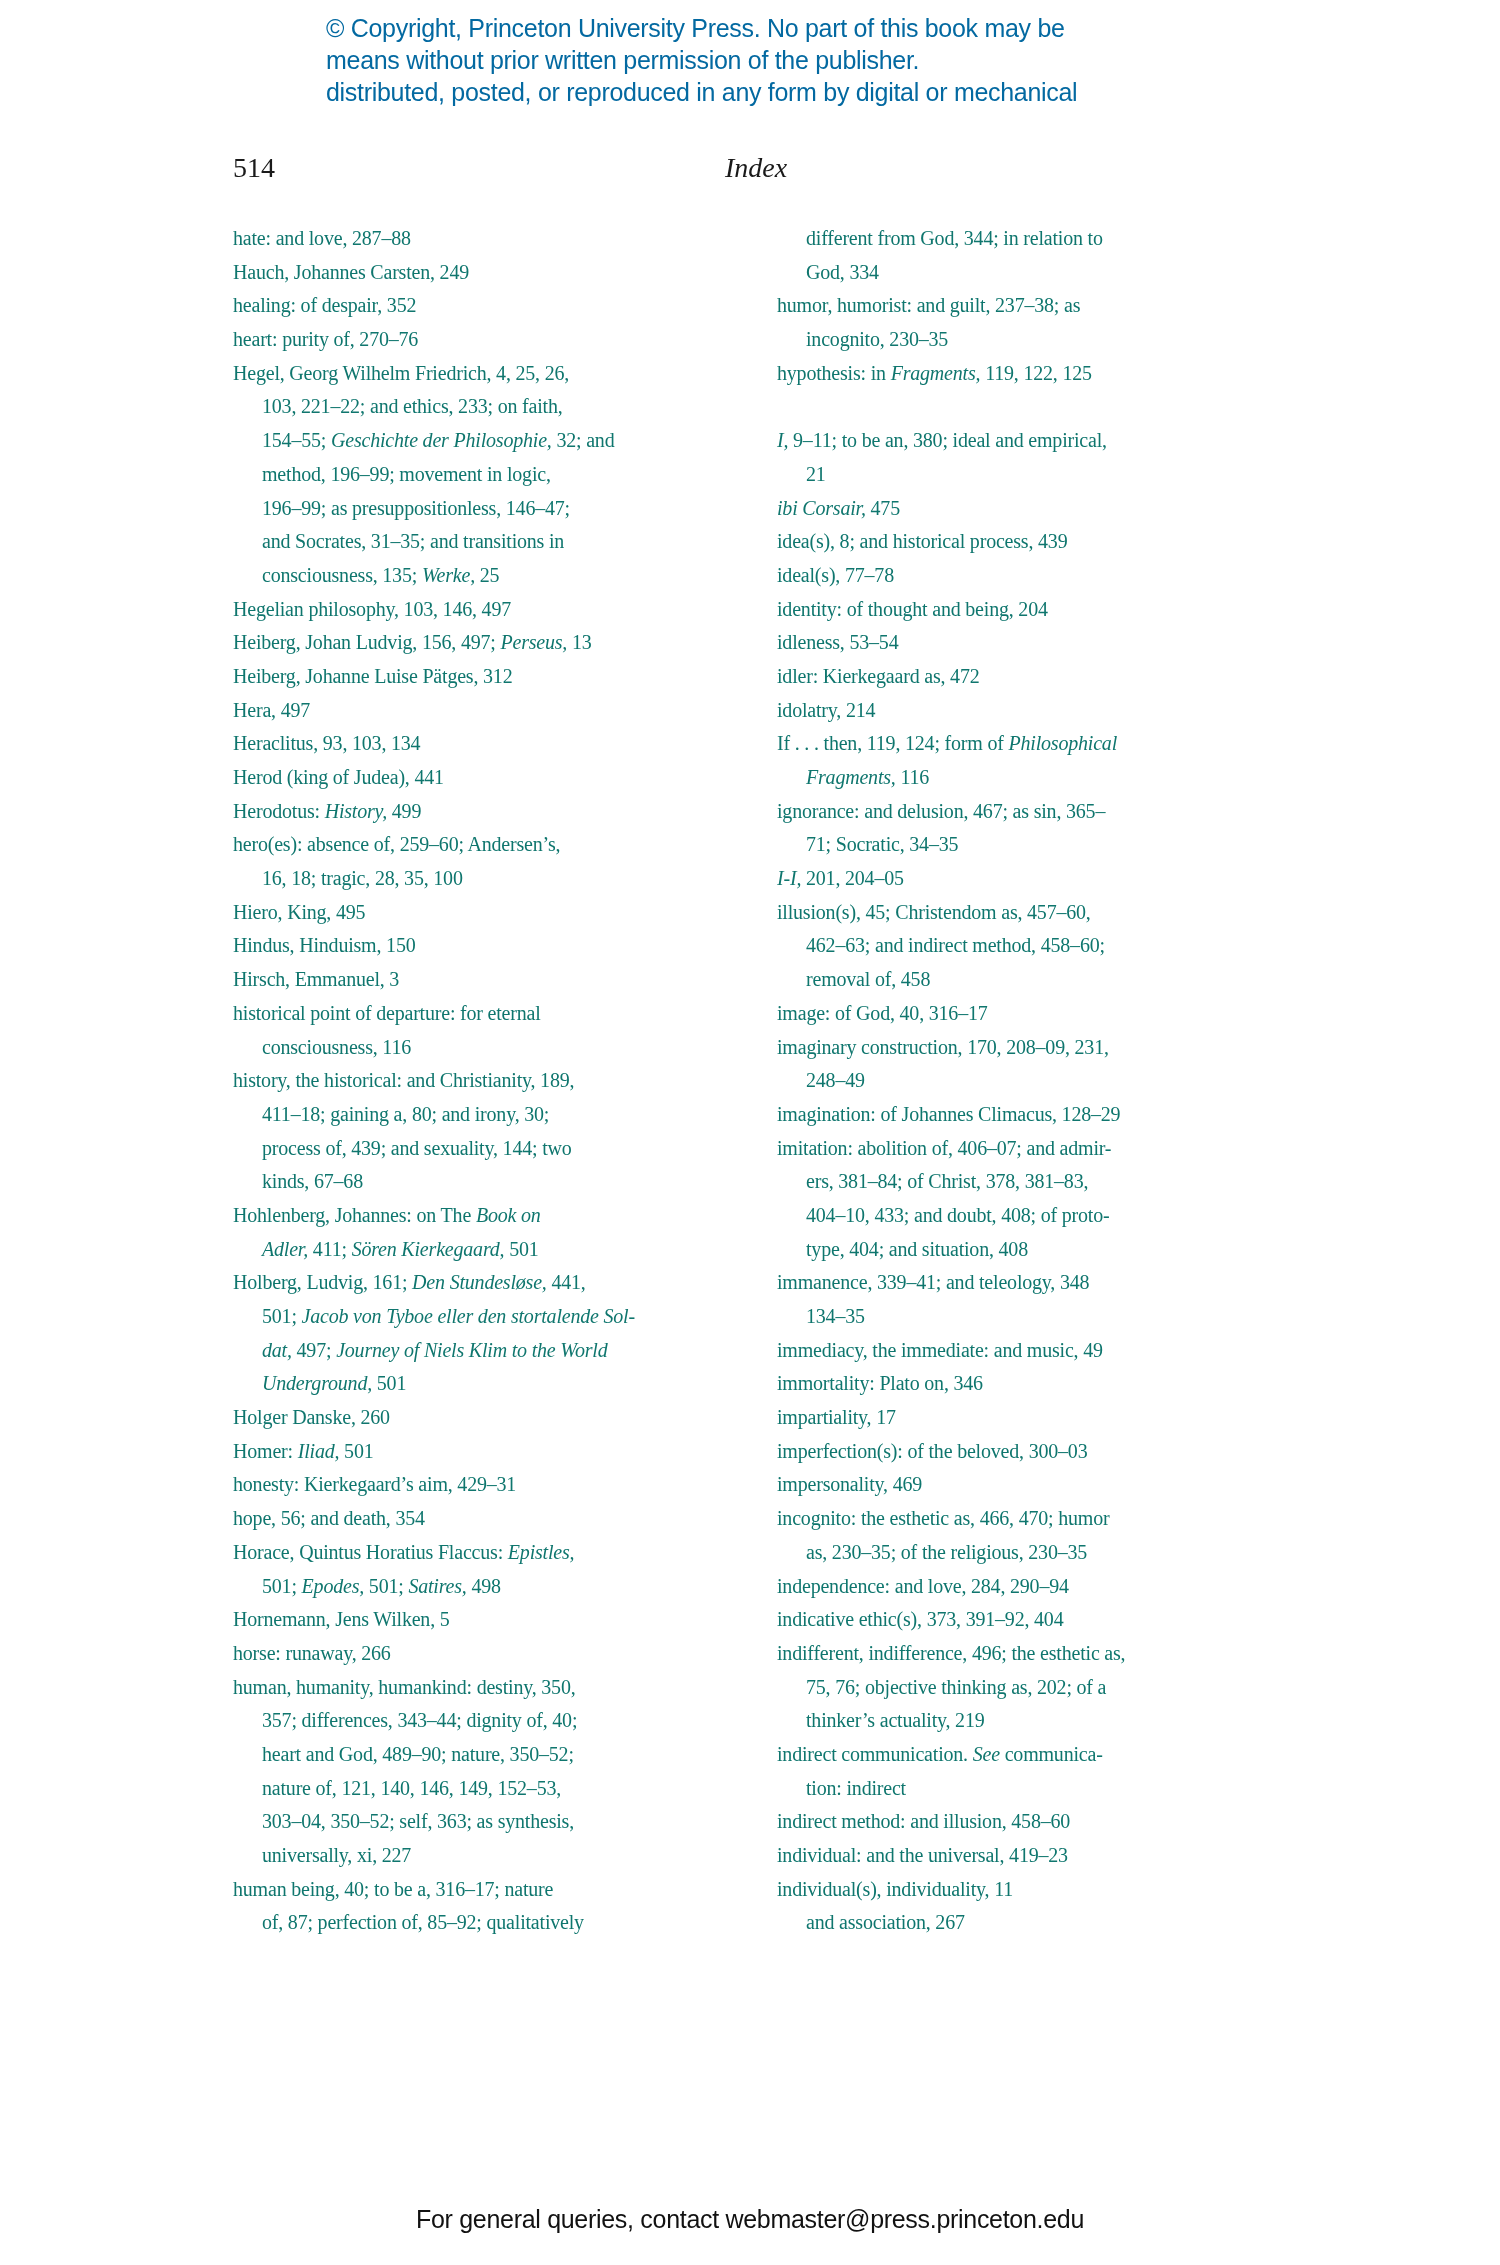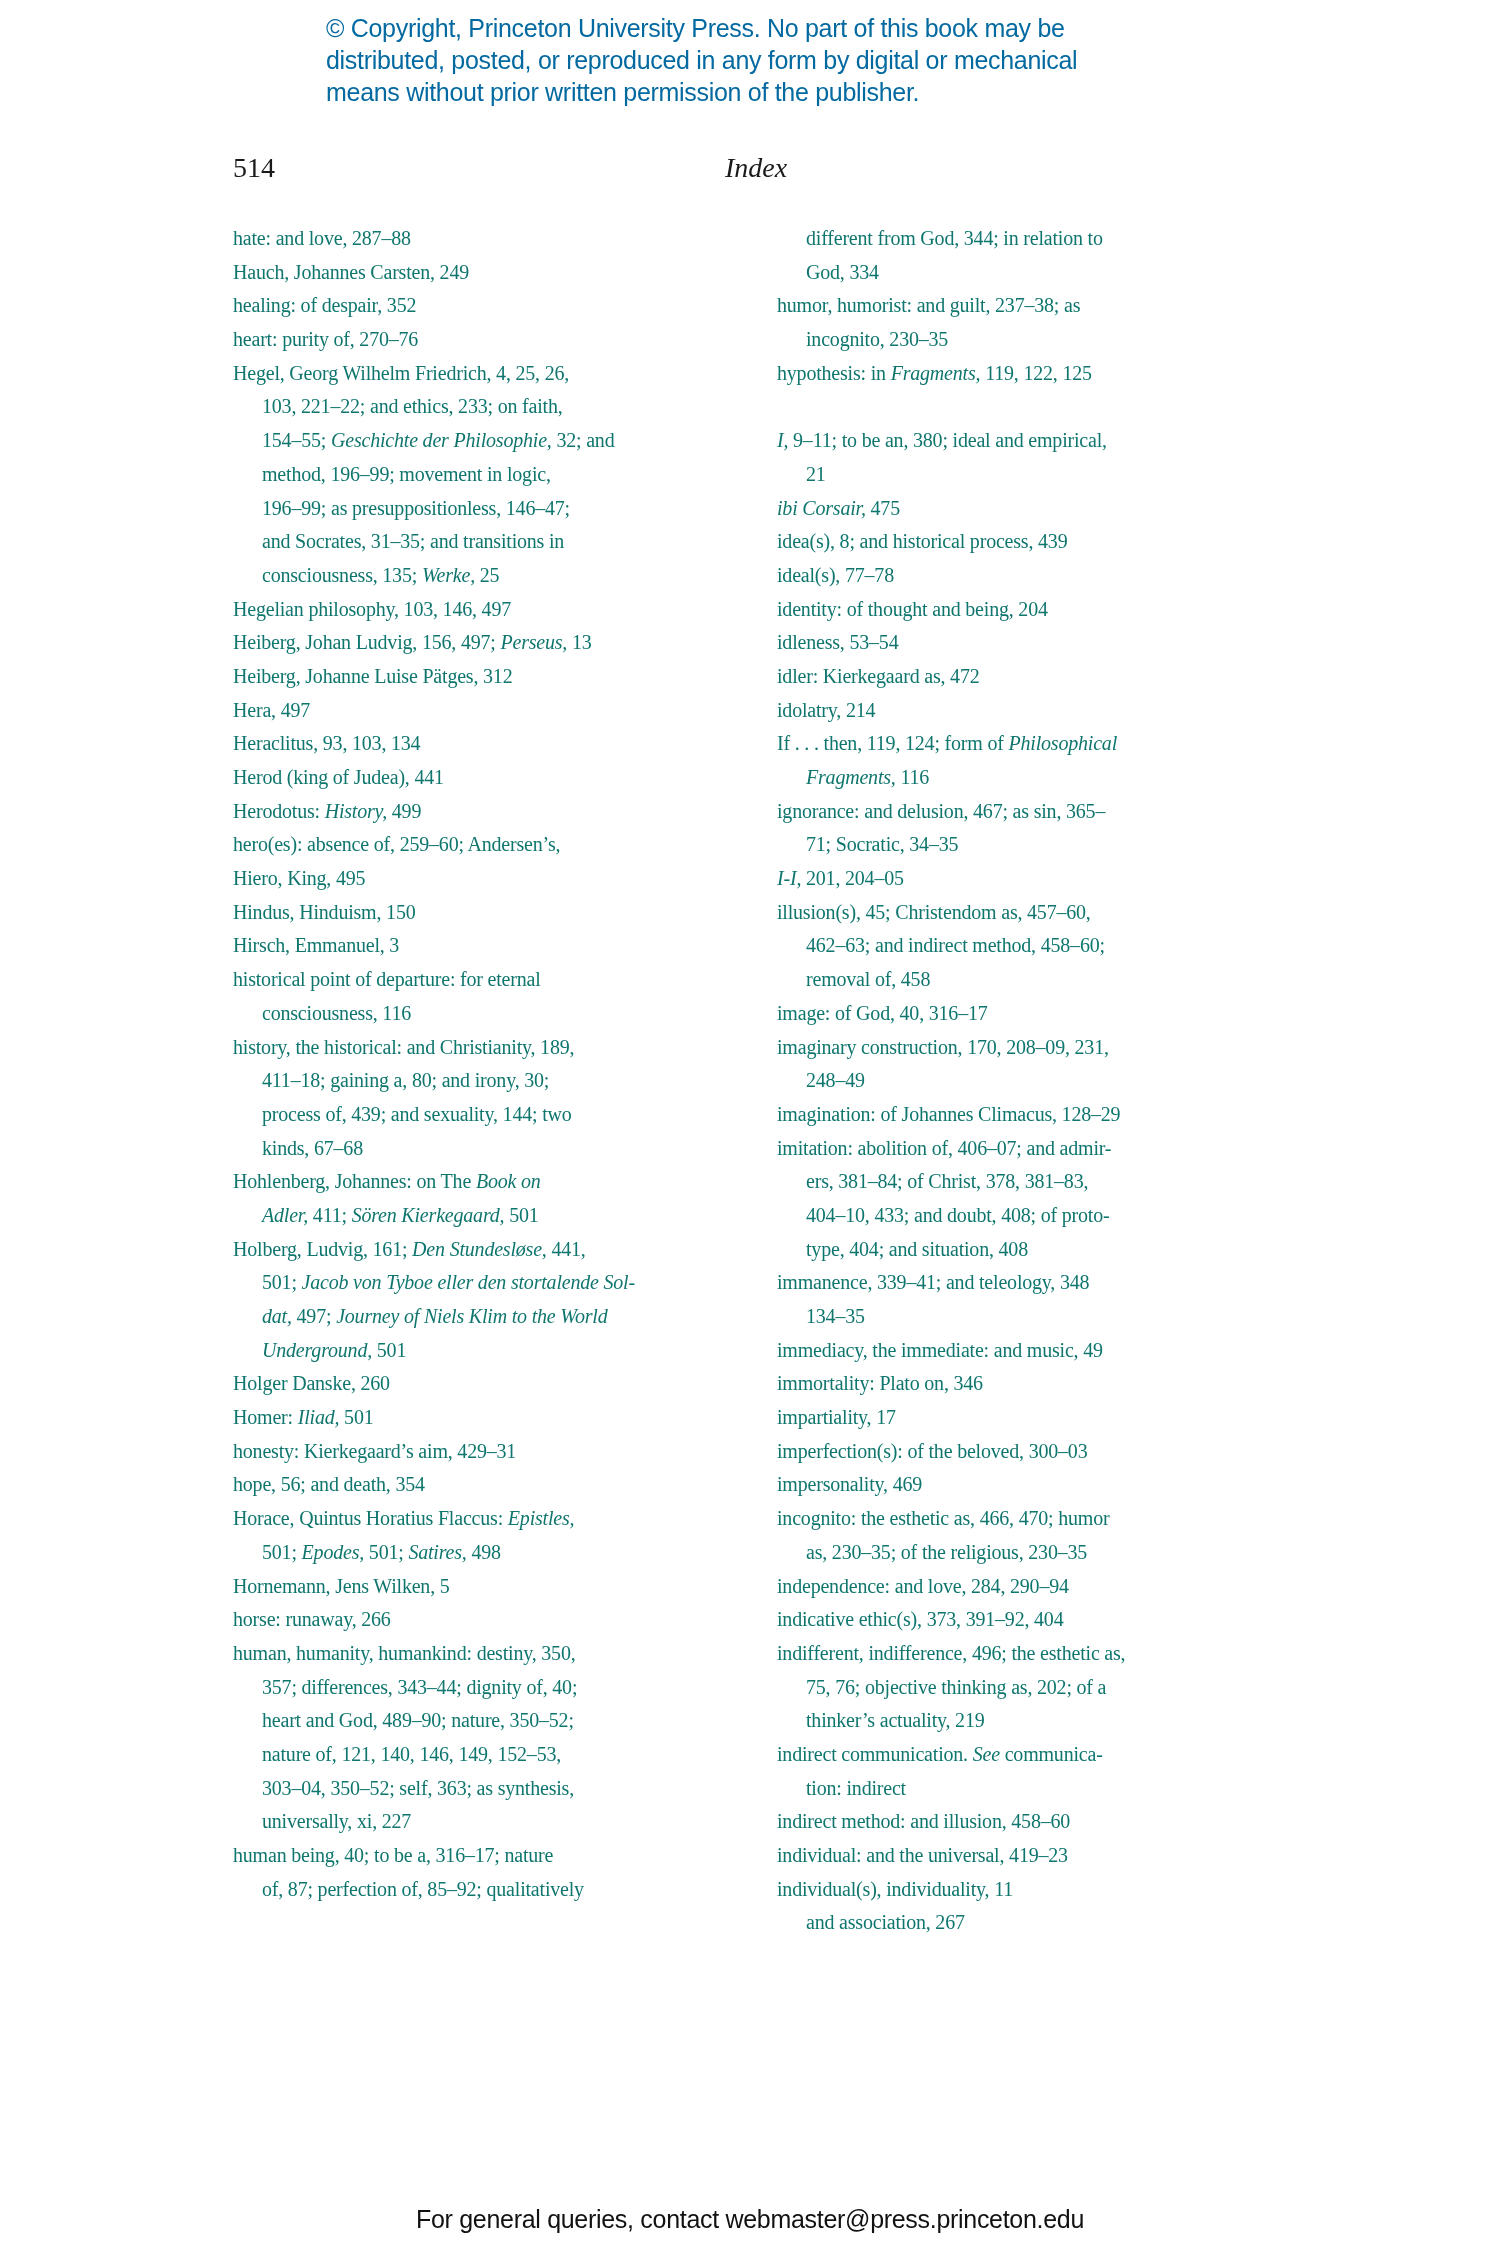--- a/index.html
+++ b/index.html
@@ -24,22 +24,22 @@
   .line.blank { height: 33.7px; }
   .i { font-style: italic; }
   .footer { position: absolute; left: 0; top: 2205px; width: 1500px; text-align: center;
     font-family: "Liberation Sans", sans-serif; font-size: 25px; color: #111; letter-spacing: -0.3px; }
 </style>
 </head>
 <body>
 
 <div class="copyright">
   <div>© Copyright, Princeton University Press. No part of this book may be</div>
+  <div>means without prior written permission of the publisher.</div>
   <div>distributed, posted, or reproduced in any form by digital or mechanical</div>
-  <div>means without prior written permission of the publisher.</div>
 </div>
 
 <div class="running-head">
   <span class="page-num">514</span>
   <span class="head-title">Index</span>
 </div>
 
 <div class="col left">
     <div class="line"><span>hate: and love, 287–88</span></div>
     <div class="line"><span>Hauch, Johannes Carsten, 249</span></div>
@@ -53,20 +53,21 @@
     <div class="line indent"><span>and Socrates, 31–35; and transitions in</span></div>
     <div class="line indent"><span>consciousness, 135; </span><span class="i">Werke,</span><span> 25</span></div>
     <div class="line"><span>Hegelian philosophy, 103, 146, 497</span></div>
     <div class="line"><span>Heiberg, Johan Ludvig, 156, 497; </span><span class="i">Perseus,</span><span> 13</span></div>
     <div class="line"><span>Heiberg, Johanne Luise Pätges, 312</span></div>
     <div class="line"><span>Hera, 497</span></div>
     <div class="line"><span>Heraclitus, 93, 103, 134</span></div>
     <div class="line"><span>Herod (king of Judea), 441</span></div>
     <div class="line"><span>Herodotus: </span><span class="i">History,</span><span> 499</span></div>
     <div class="line"><span>hero(es): absence of, 259–60; Andersen’s,</span></div>
+    <div class="line indent"><span>16, 18; tragic, 28, 35, 100</span></div>
     <div class="line"><span>Hiero, King, 495</span></div>
     <div class="line"><span>Hindus, Hinduism, 150</span></div>
     <div class="line"><span>Hirsch, Emmanuel, 3</span></div>
     <div class="line"><span>historical point of departure: for eternal</span></div>
     <div class="line indent"><span>consciousness, 116</span></div>
     <div class="line"><span>history, the historical: and Christianity, 189,</span></div>
     <div class="line indent"><span>411–18; gaining a, 80; and irony, 30;</span></div>
     <div class="line indent"><span>process of, 439; and sexuality, 144; two</span></div>
     <div class="line indent"><span>kinds, 67–68</span></div>
     <div class="line"><span>Hohlenberg, Johannes: on The </span><span class="i">Book on</span></div>

